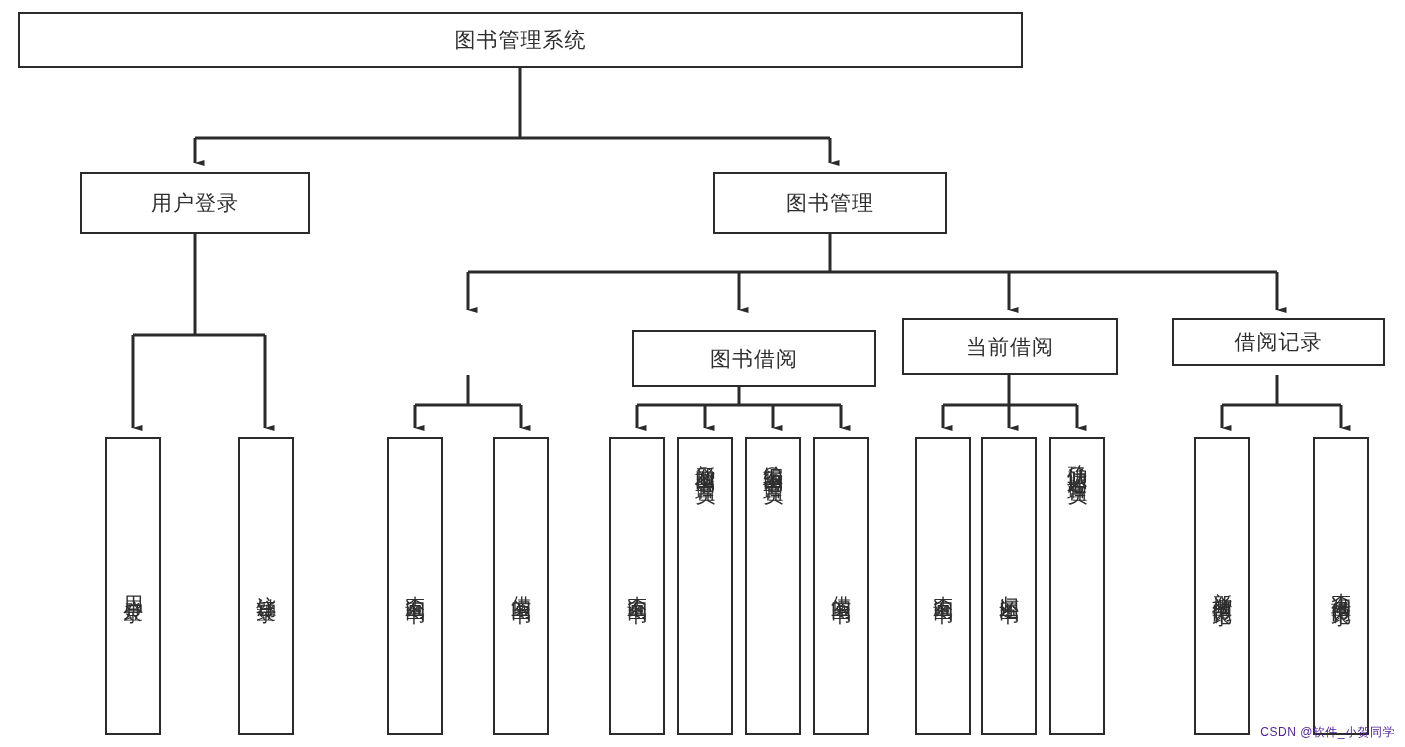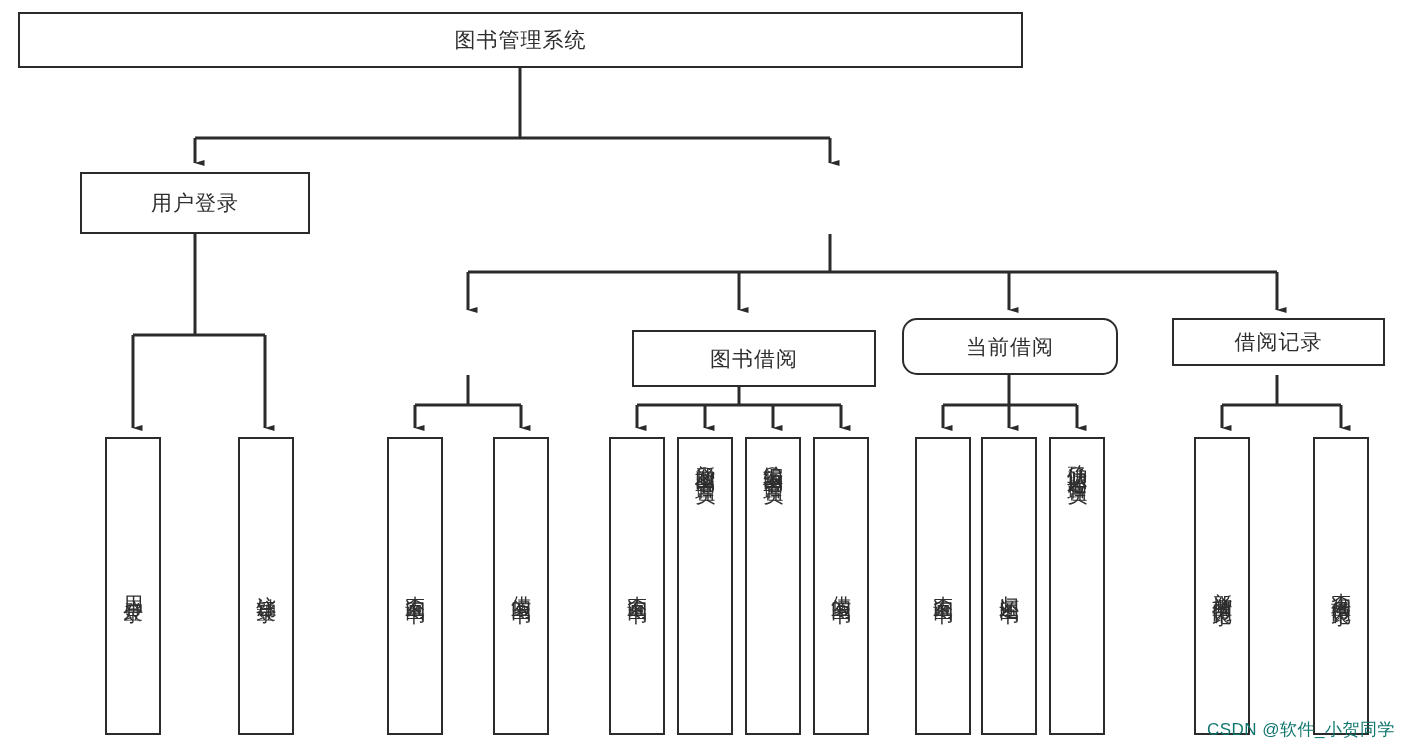--- a/index.html
+++ b/index.html
@@ -57,22 +57,22 @@
     color: #2e2e2e;
   }
   .node.vert.mid {
     align-items: center;
     padding-top: 0;
   }
   .watermark {
     position: absolute;
     right: 10px;
     bottom: 6px;
-    font-size: 17px;
-    color: #0f766e;
+    font-size: 12px;
+    color: #4c1d95;
     letter-spacing: 0.5px;
     white-space: nowrap;
     text-align: center;
   }
 </style>
 </head>
 <body>
 
 <div id="stage">
 
@@ -126,25 +126,28 @@
     </g>
   </svg>
 
   <div class="node horiz root" style="left:18px; top:12px; width:1005px; height:56px;">
     <span>图书管理系统</span>
   </div>
 
   <div class="node horiz" style="left:80px; top:172px; width:230px; height:62px;">
     <span>用户登录</span>
   </div>
+  <div class="node horiz" style="left:713px; top:172px; width:234px; height:62px;">
+    <span>图书管理</span>
+  </div>
 
   <div class="node horiz" style="left:632px; top:330px; width:244px; height:57px;">
     <span>图书借阅</span>
   </div>
-  <div class="node horiz" style="left:902px; top:318px; width:216px; height:57px;border-radius:15px;">
+  <div class="node horiz" style="left:902px; top:318px; width:216px; height:57px;">
     <span>当前借阅</span>
   </div>
   <div class="node horiz" style="left:1172px; top:318px; width:213px; height:48px;">
     <span>借阅记录</span>
   </div>
 
   <div class="node vert mid" style="left:105px; top:437px; width:56px; height:298px;">
     <span class="vlabel">用户登录</span>
   </div>
   <div class="node vert mid" style="left:238px; top:437px; width:56px; height:298px;">

